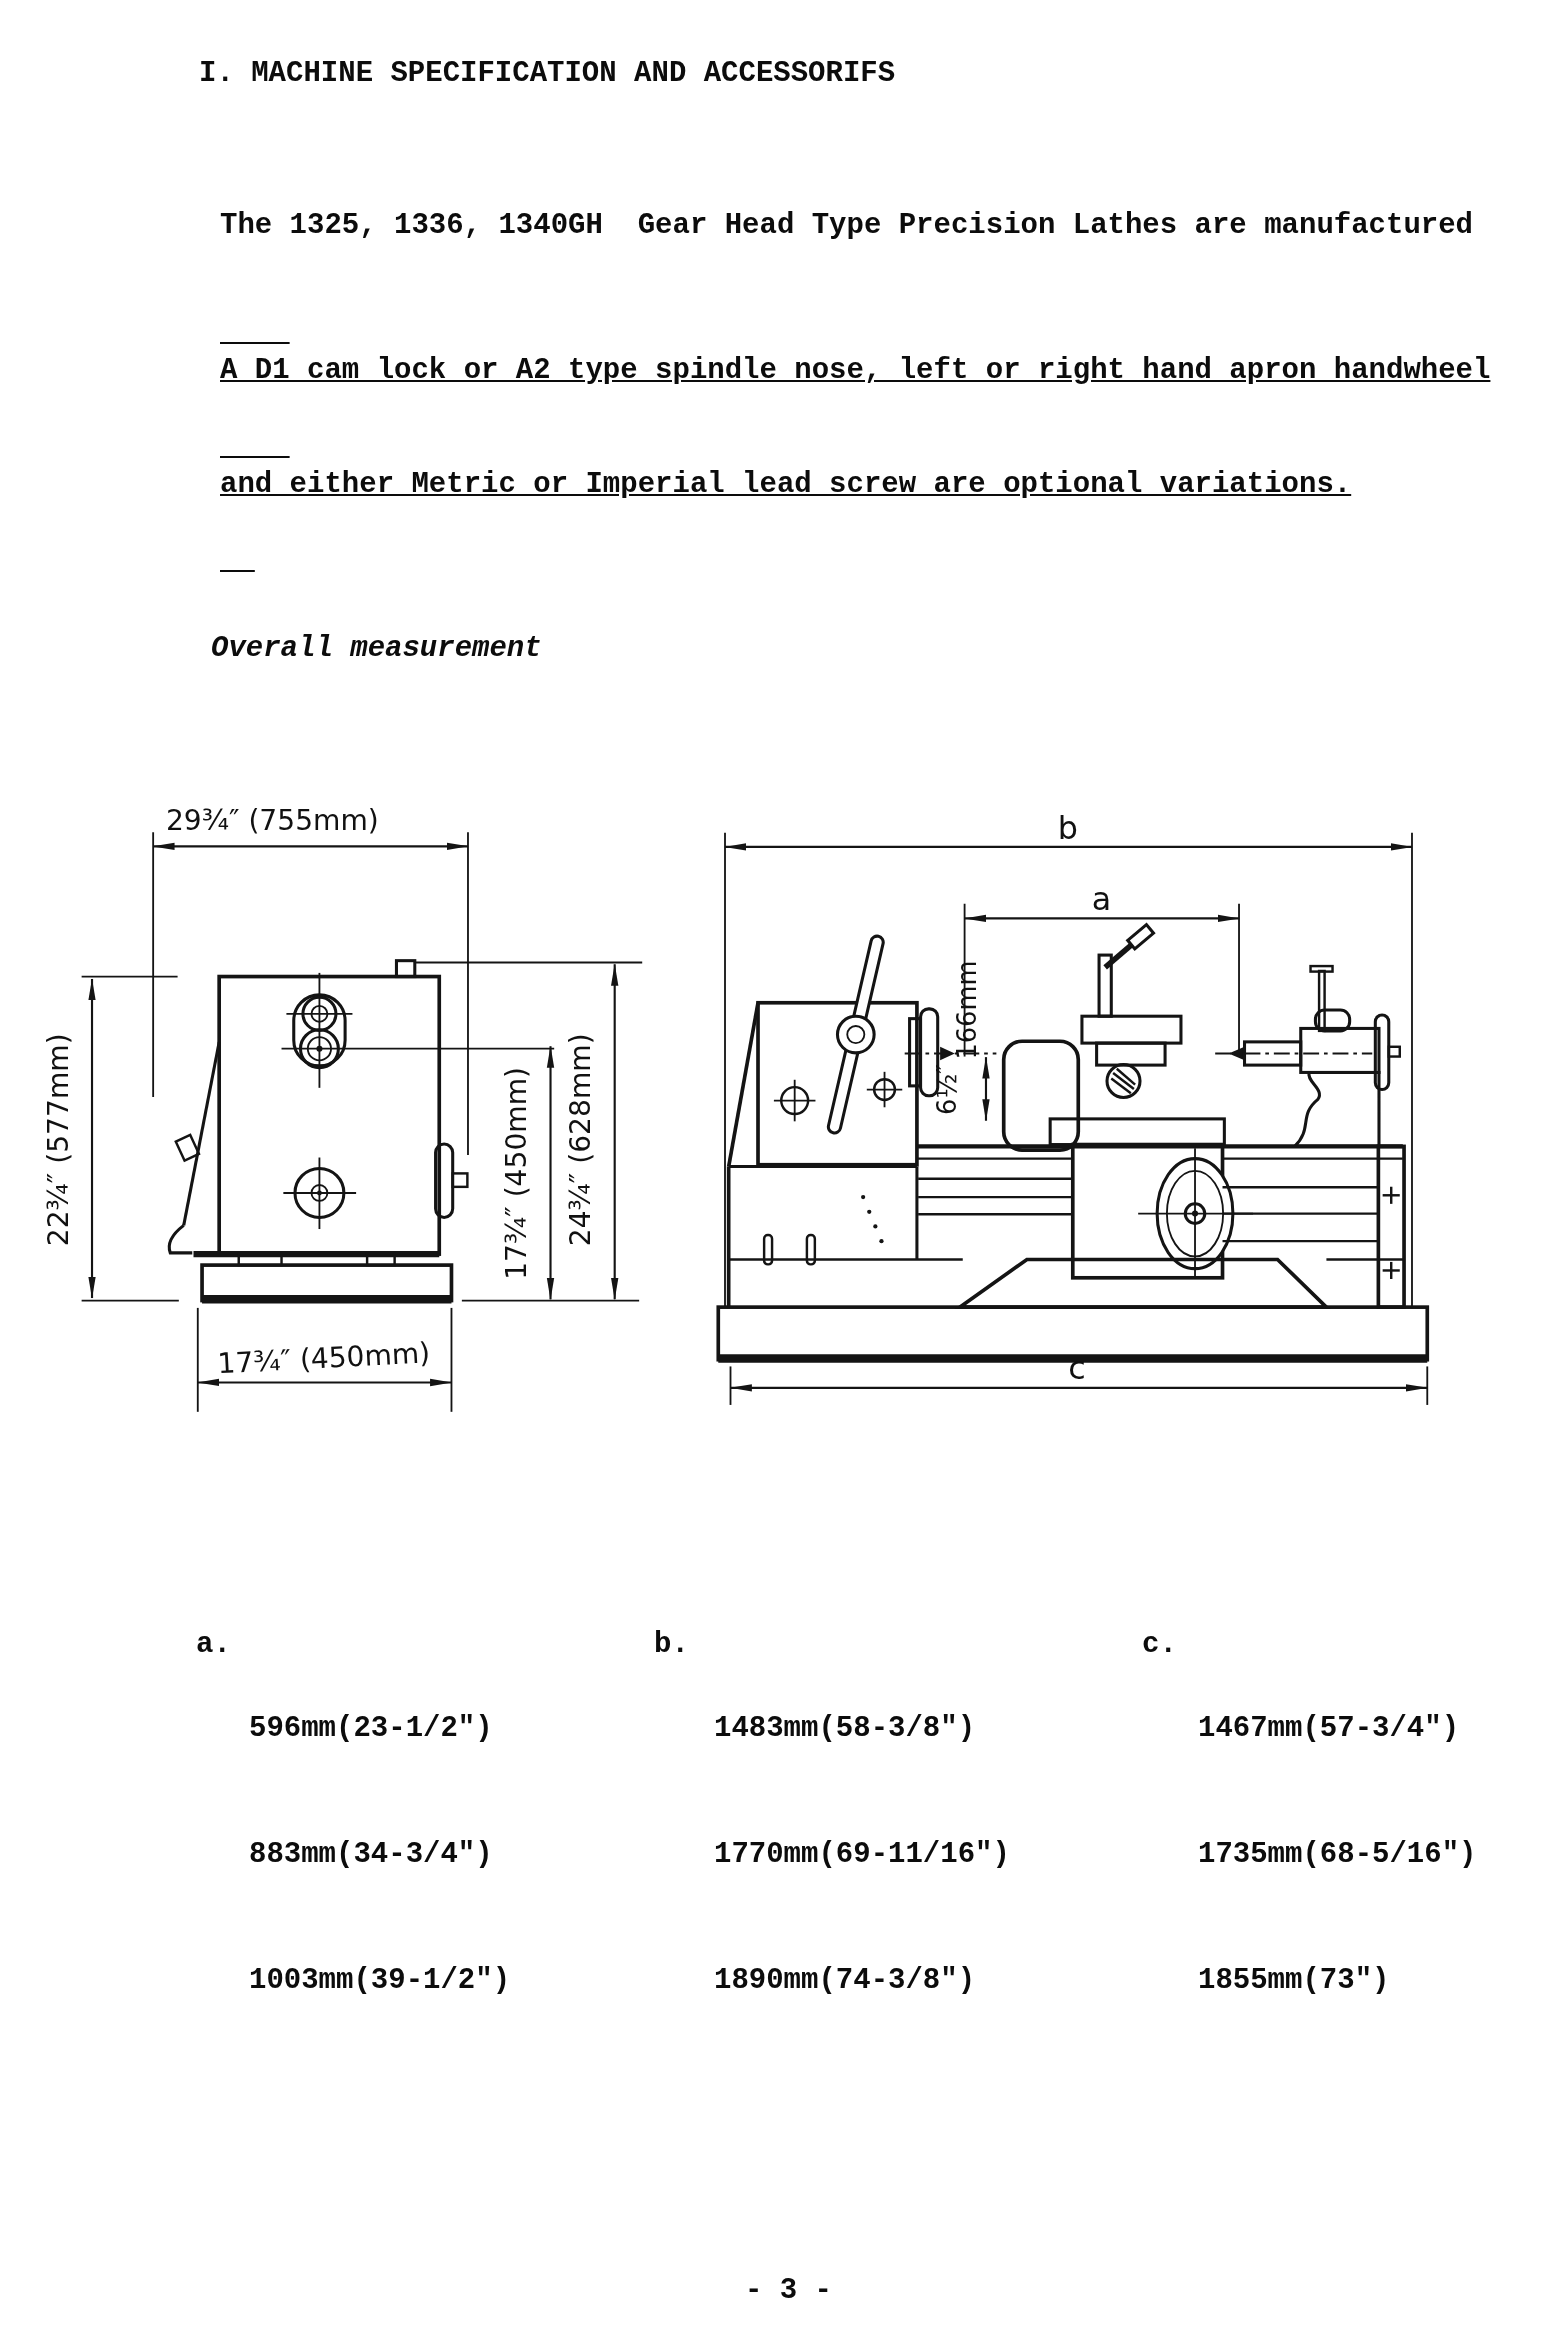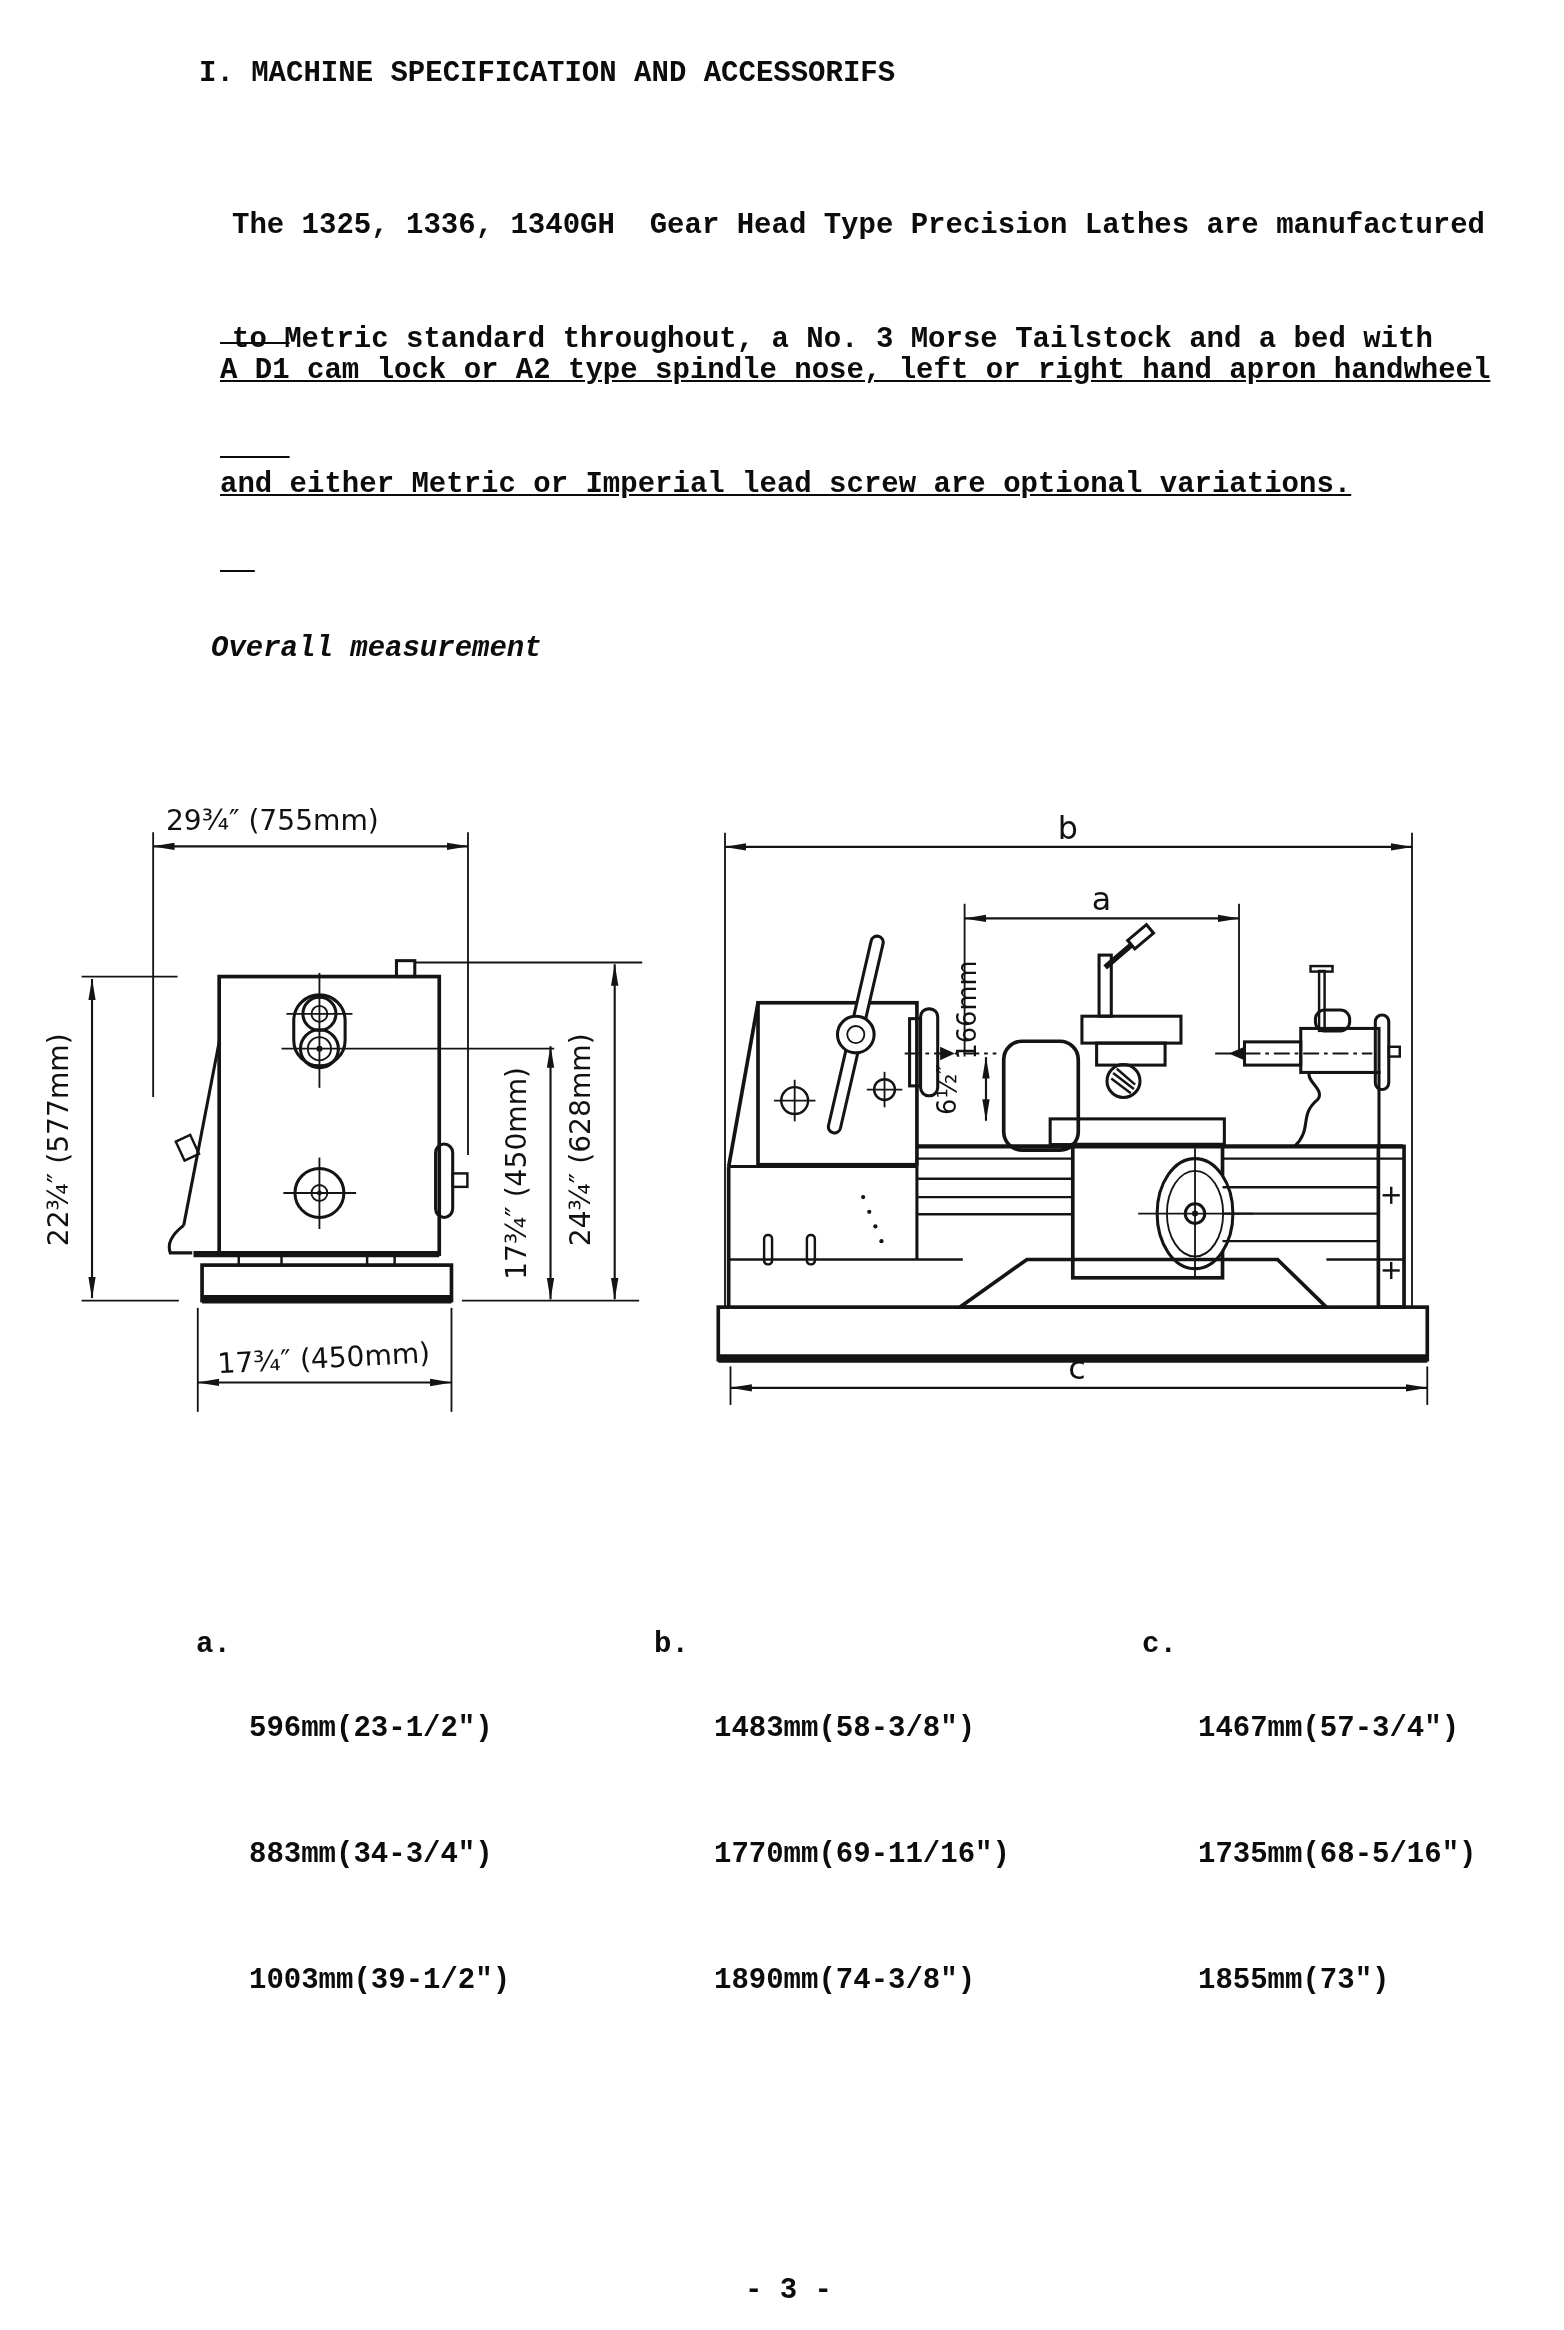--- a/index.html
+++ b/index.html
@@ -36,23 +36,22 @@
   .fillb{fill:#141414;stroke:none;}
   .wfill{fill:#ffffff;}
 </style>
 </head>
 <body>
 
 <div class="page">
 
   <div class="typ title" style="left:171px;top:55px;">I. MACHINE SPECIFICATION AND ACCESSORIFS</div>
 
-  <div class="typ" style="left:232px;top:131px;">
+  <div class="typ" style="left:220px;top:131px;text-align:right;">
     <div>The 1325, 1336, 1340GH  Gear Head Type Precision Lathes are manufactured</div>
-    <div>to Metric standard throughout, a No. 3 Morse Tailstock and a bed with</div>
   </div>
 
   <div class="typ" style="left:220px;top:276px;text-decoration:underline;">
     <div>A D1 cam lock or A2 type spindle nose, left or right hand apron handwheel</div>
     <div>and either Metric or Imperial lead screw are optional variations.</div>
   </div>
 
   <div class="typ" style="left:211px;top:630px;font-style:italic;">Overall measurement</div>
 
   <svg style="left:37px;top:782px;" width="648" height="685" viewBox="0 0 1060 1120">

